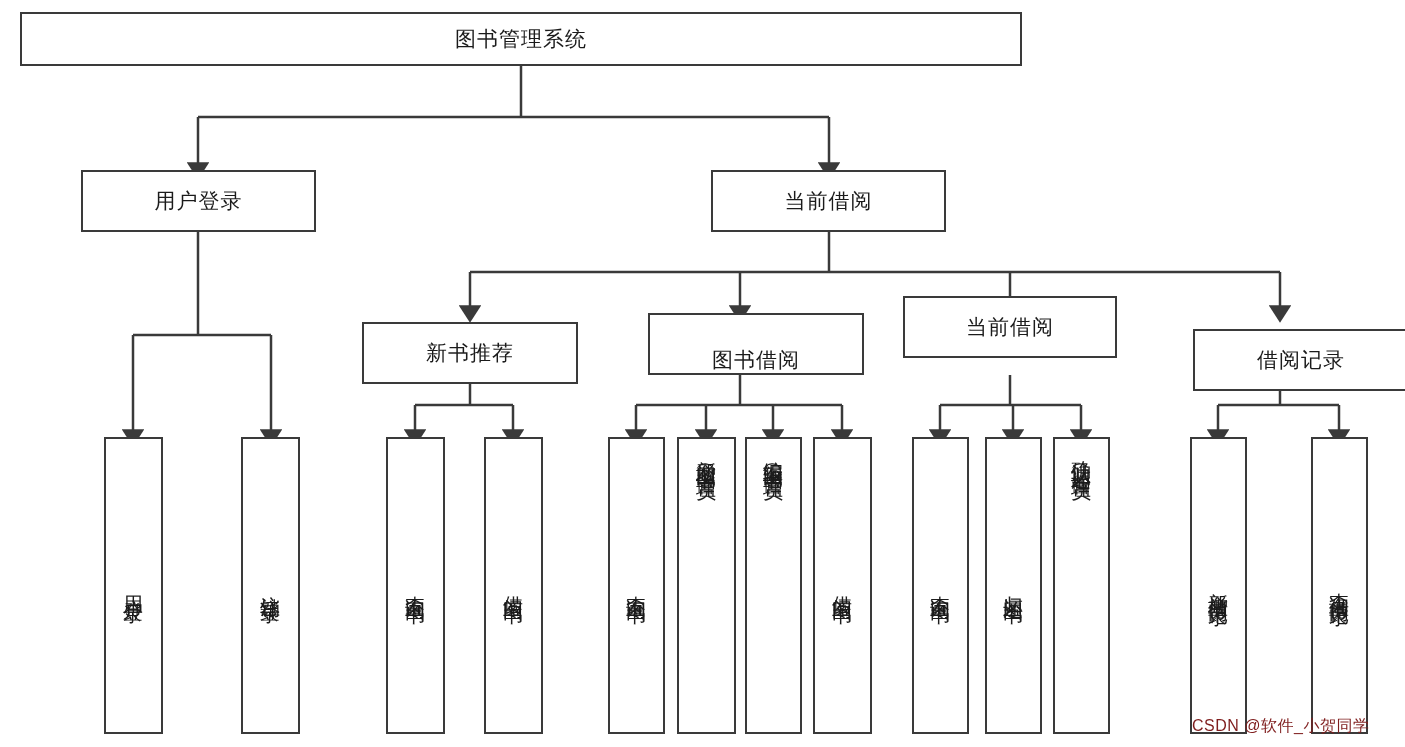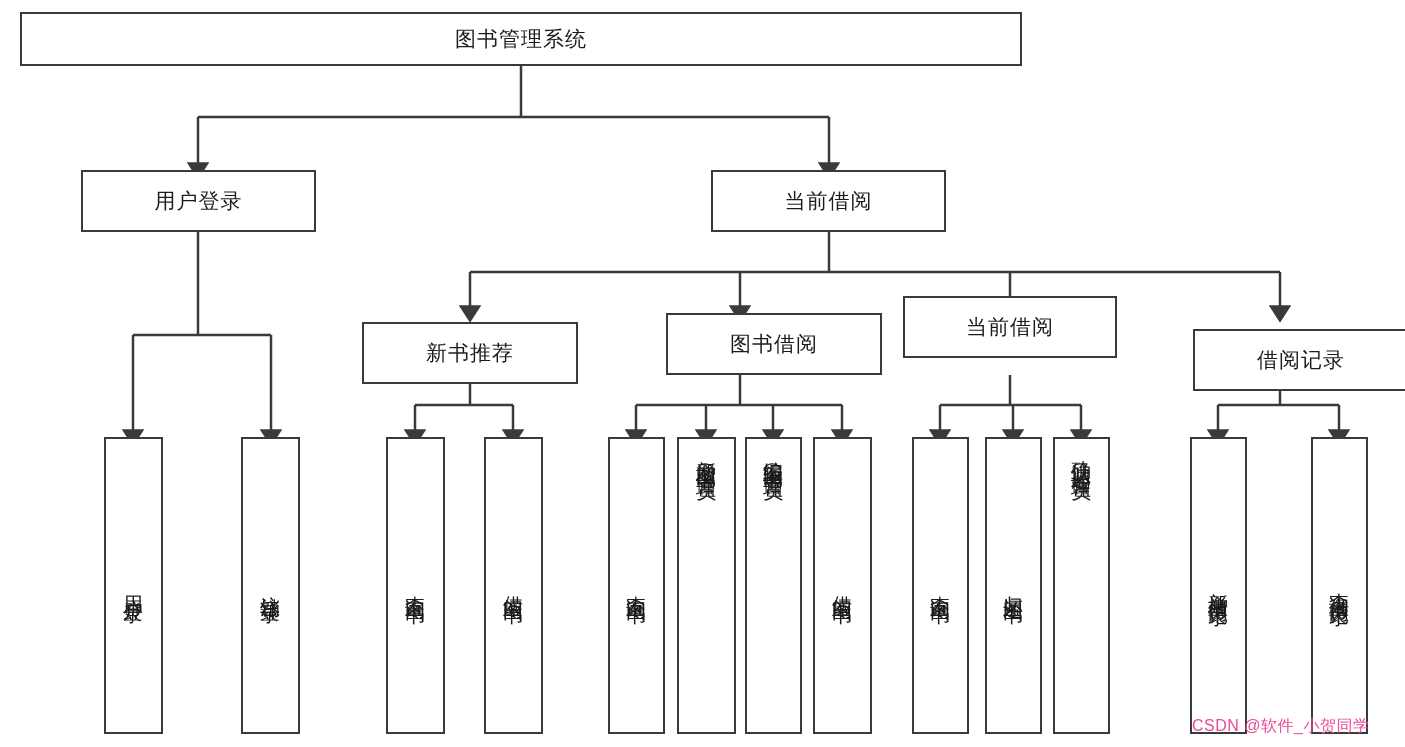--- a/index.html
+++ b/index.html
@@ -60,21 +60,21 @@
     line-height: 1;
     margin: 0 auto;
   }
   .node.vertical.center-text {
     align-items: center;
     padding-top: 0;
   }
   .watermark {
     position: absolute;
     font-size: 16px;
-    color: #ec4899;
+    color: #7f1d1d;
     white-space: nowrap;
     letter-spacing: 0.5px;
   }
 </style>
 </head>
 <body>
 
 <div id="diagram-root">
 
   <svg class="connectors" viewBox="0 0 1405 747" xmlns="http://www.w3.org/2000/svg">
@@ -126,21 +126,21 @@
       </div>
       <div class="node horizontal" style="left: 81px; top: 170px; width: 235px; height: 62px;">
         <span class="node-label">用户登录</span>
       </div>
       <div class="node horizontal" style="left: 711px; top: 170px; width: 235px; height: 62px;">
         <span class="node-label">当前借阅</span>
       </div>
       <div class="node horizontal" style="left: 362px; top: 313px; width: 216px; height: 62px; margin-top: 9px;">
         <span class="node-label">新书推荐</span>
       </div>
-      <div class="node horizontal" style="left: 666px; top: 313px; width: 216px; height: 62px;">
+      <div class="node horizontal" style="left: 648px; top: 313px; width: 216px; height: 62px; align-items: flex-end;">
         <span class="node-label">图书借阅</span>
       </div>
       <div class="node horizontal" style="left: 903px; top: 296px; width: 214px; height: 62px;">
         <span class="node-label">当前借阅</span>
       </div>
       <div class="node horizontal" style="left: 1172px; top: 329px; width: 216px; height: 62px; margin-left: 21px;">
         <span class="node-label">借阅记录</span>
       </div>
       <div class="node vertical center-text" style="left: 104px; top: 437px; width: 59px; height: 297px;">
         <span class="node-label">用户登录</span>

